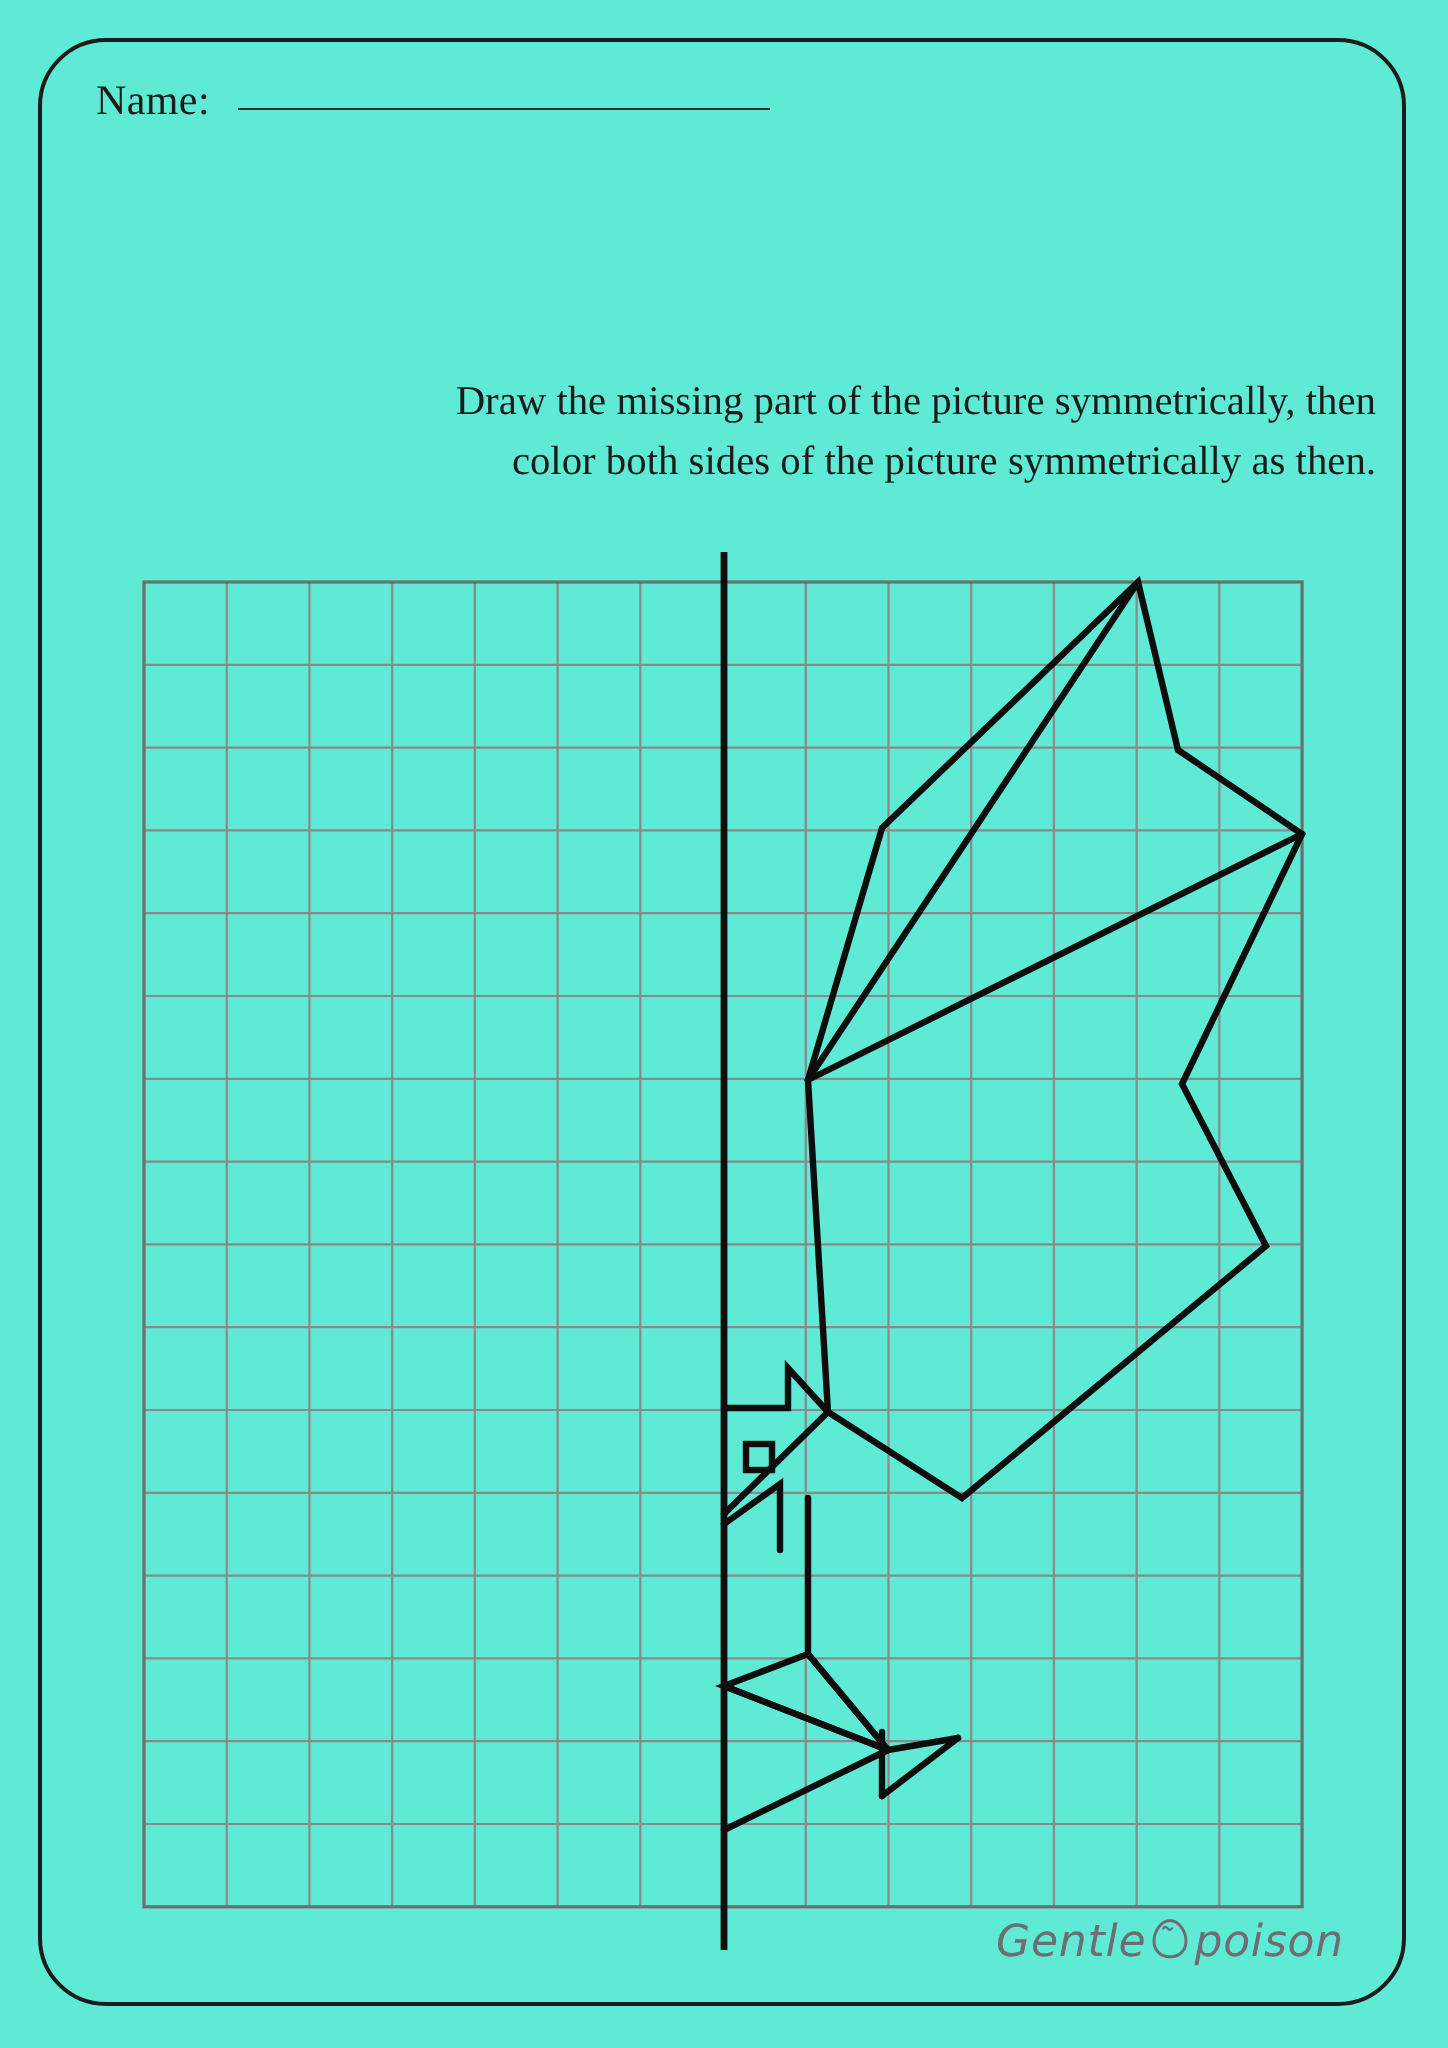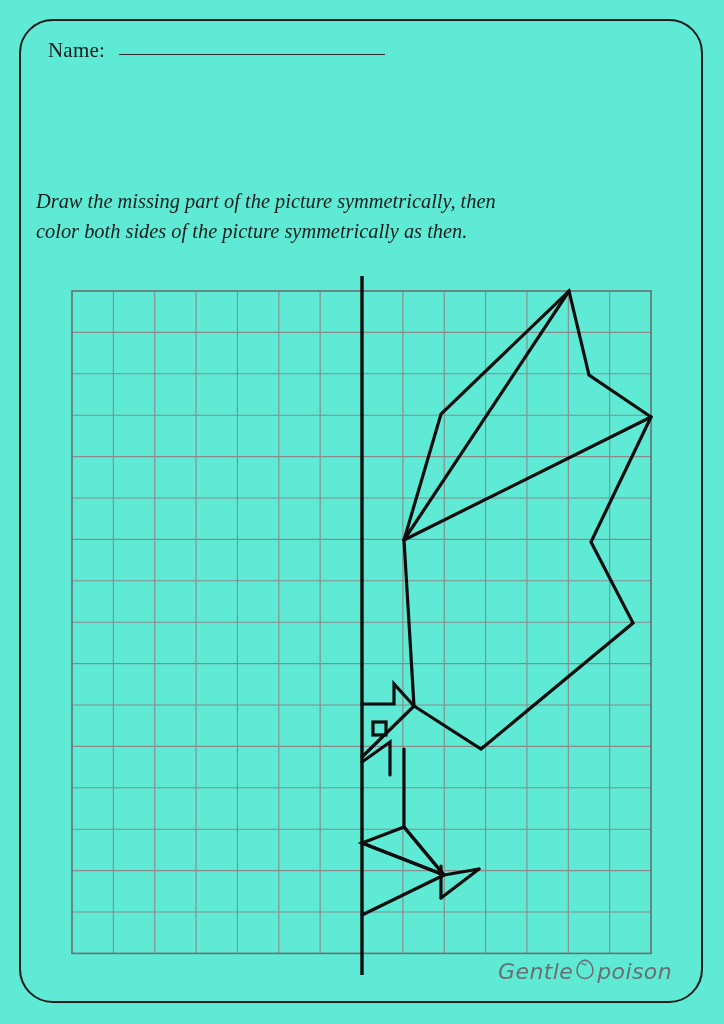--- a/index.html
+++ b/index.html
@@ -70,25 +70,24 @@
     color: #141414;
     letter-spacing: 0.3px;
     white-space: nowrap;
   }
   
   .instructions {
     position: absolute;
     left: 36px;
     top: 186px;
     width: 652px;
-    text-align: left;
+    text-align: right;
     font-size: 20.4px;
     line-height: 30px;
     color: #1b1b1b;
-    font-style: italic;
   }
   .instructions span { display: block; }
   
   .canvas-wrap {
     position: absolute;
     left: 0;
     top: 0;
     width: 724px;
     height: 1024px;
   }

